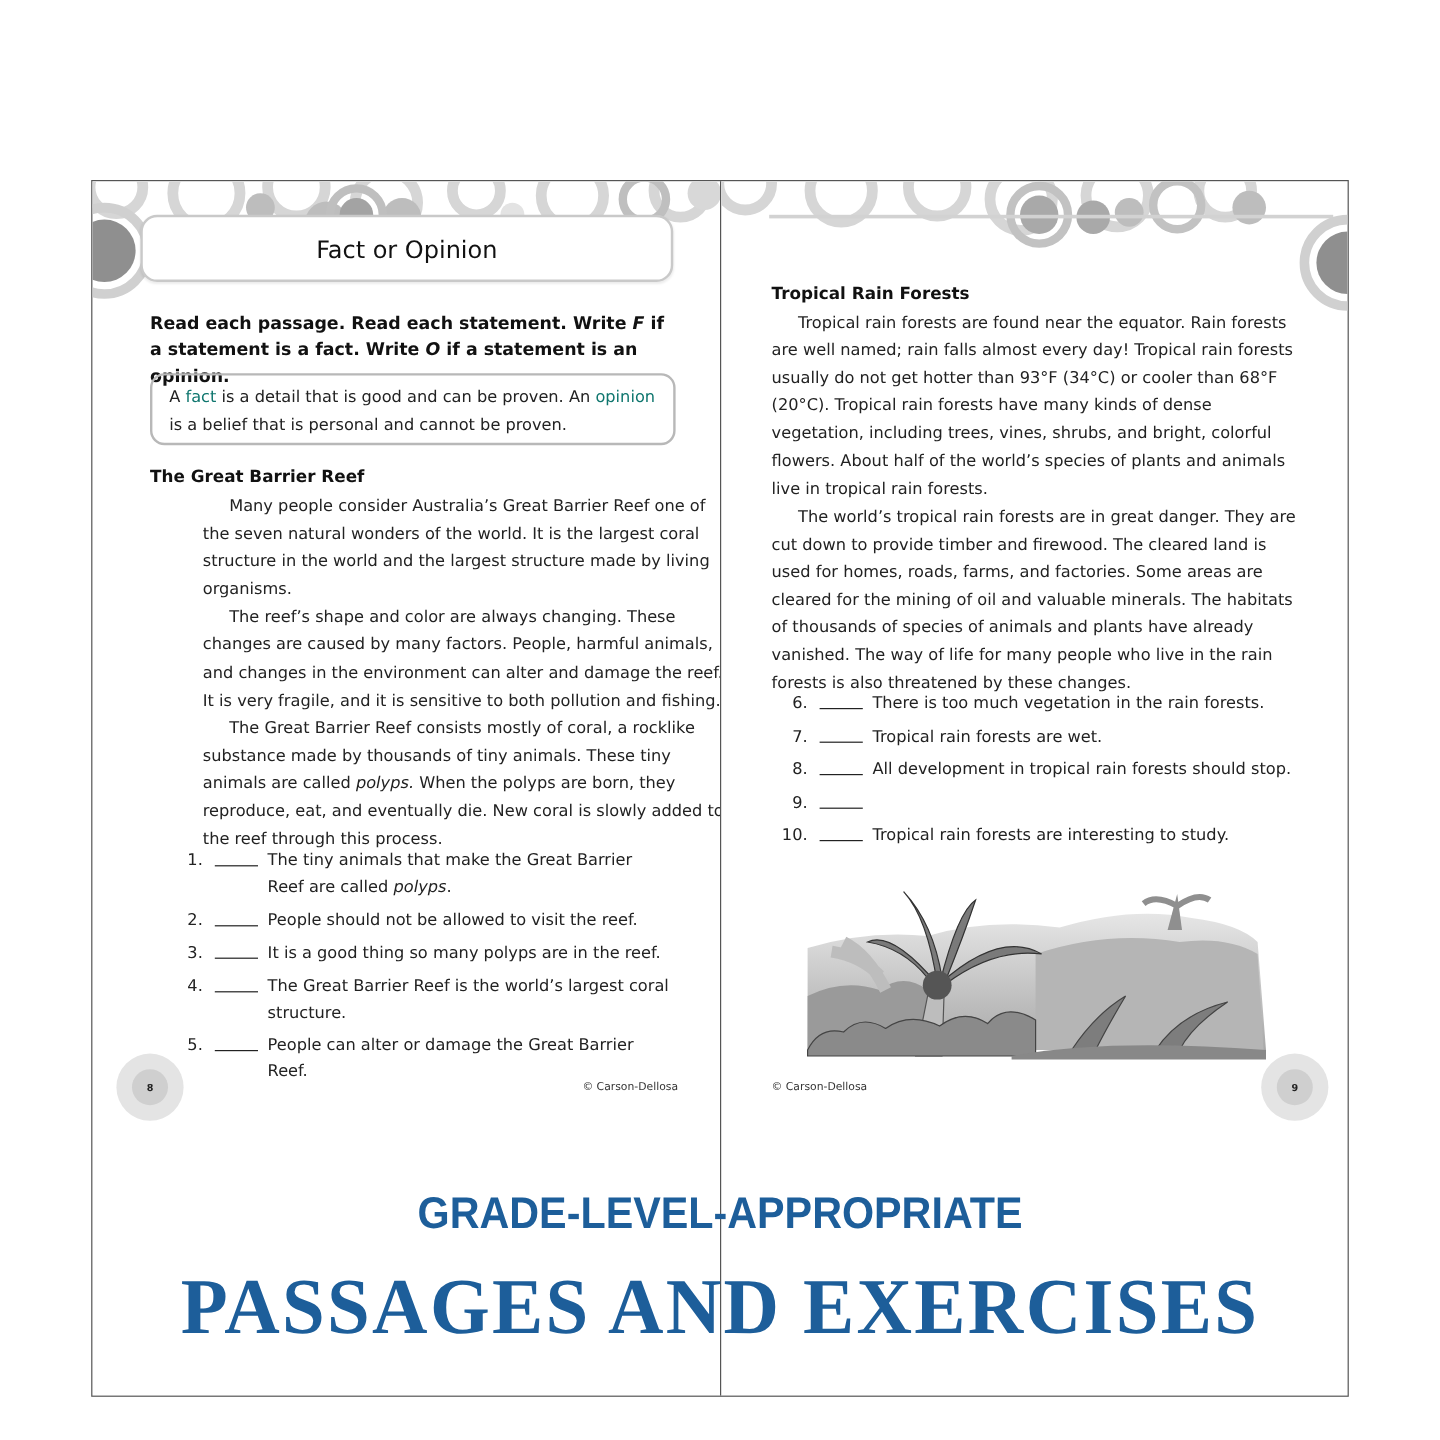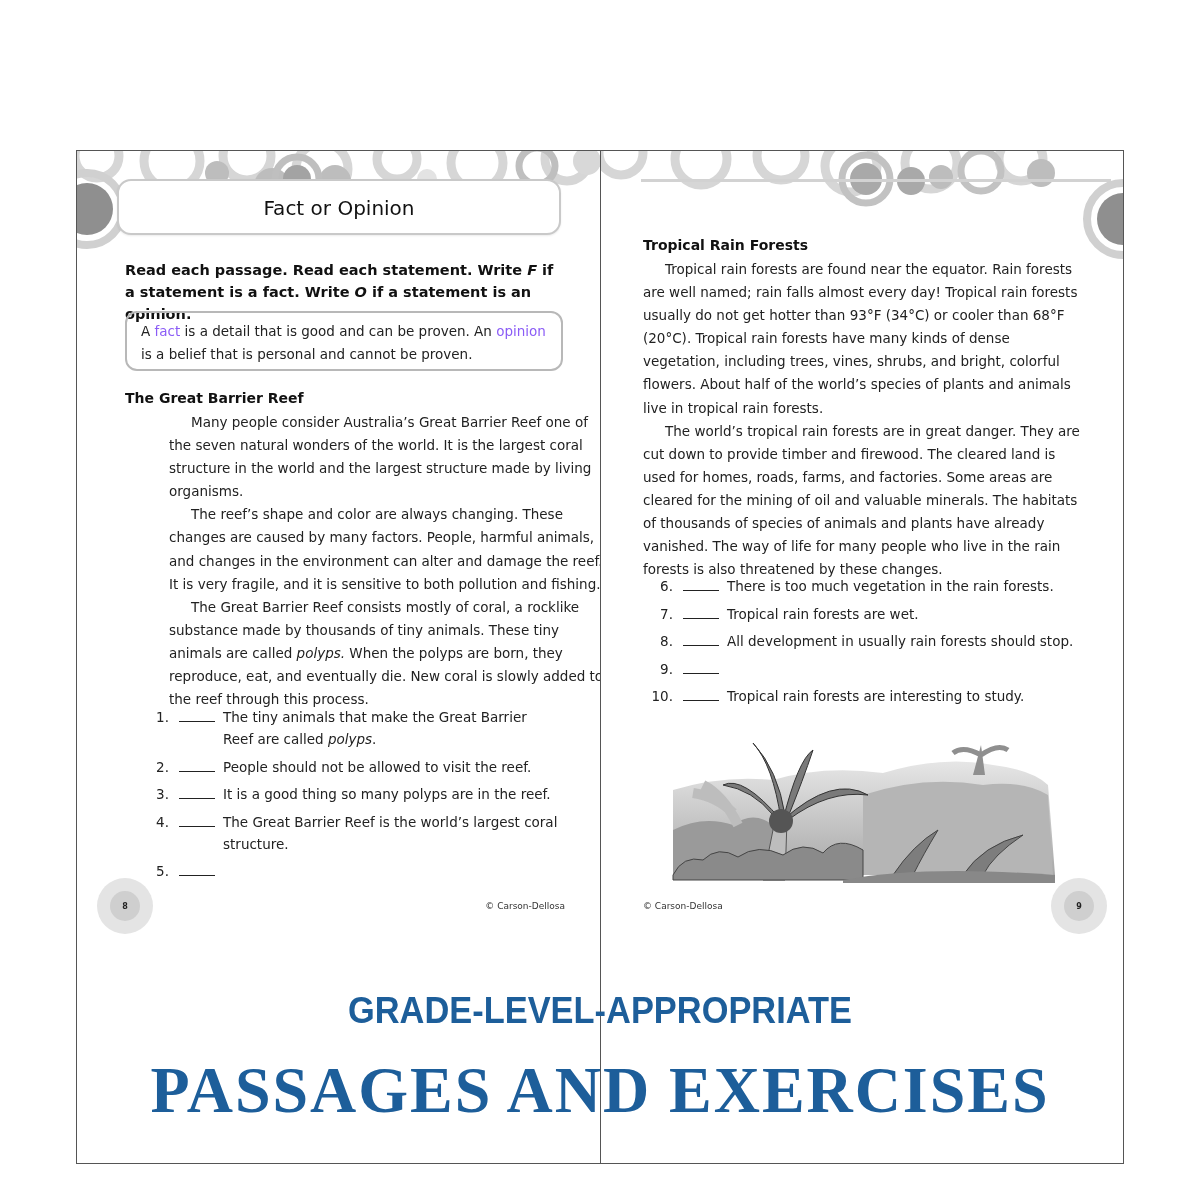--- a/index.html
+++ b/index.html
@@ -14,21 +14,21 @@
   .title-box { position: absolute; left: 40px; top: 28px; width: 444px; height: 56px;
                background: #fff; border: 2px solid #c9c9c9; border-radius: 14px; box-sizing: border-box;
                box-shadow: 0 1px 2px rgba(0,0,0,0.08); text-align: center; line-height: 54px;
                font-size: 20px; color: #111; }
   .instructions { position: absolute; left: 48px; top: 108px; width: 440px; font-weight: bold;
                   font-size: 14.5px; line-height: 22px; color: #111; }
   .instructions i { font-style: italic; }
   .defbox { position: absolute; left: 48px; top: 160px; width: 438px; height: 60px;
             border: 2px solid #b8b8b8; border-radius: 12px; box-sizing: border-box;
             padding: 7px 14px; font-size: 13.5px; line-height: 23px; color: #222; }
-  .defbox .kw { color: #8b5cf6; }
+  .defbox .kw { color: #0f766e; }
   .passage-title { position: absolute; text-align: left; font-weight: bold; font-size: 14px; color: #111; }
   .passage { position: absolute; font-size: 13.5px; line-height: 23.1px; color: #222; }
   .passage p { margin: 0; text-indent: 22px; }
   .passage i { font-style: italic; }
   .qlist { position: absolute; font-size: 13.5px; line-height: 22px; color: #222; }
   .q { display: flex; margin-bottom: 5.5px; }
   .q .num { width: 30px; text-align: right; margin-right: 10px; }
   .q .blank { width: 36px; border-bottom: 1.2px solid #222; height: 15px; margin-right: 8px; flex: none; }
   .q .txt { flex: 1; }
   .q .txt i { }
@@ -115,20 +115,21 @@
         <span class="txt">It is a good thing so many polyps are in the reef.</span>
       </div>
       <div class="q">
         <span class="num">4.</span>
         <span class="blank"></span>
         <span class="txt">The Great Barrier Reef is the world’s largest coral structure.</span>
       </div>
       <div class="q">
         <span class="num">5.</span>
         <span class="blank"></span>
+        <span class="txt">People can alter or damage the Great Barrier Reef.</span>
       </div>
     </div>
 
     <div class="pagenum" style="left:20px; top:727px;">
       <div class="inner">8</div>
     </div>
     <div class="copyright" style="right:35px; top:750px;">© Carson-Dellosa</div>
   </div>
 
   <div class="page right">
@@ -172,21 +173,21 @@
         <span class="txt">There is too much vegetation in the rain forests.</span>
       </div>
       <div class="q">
         <span class="num">7.</span>
         <span class="blank"></span>
         <span class="txt">Tropical rain forests are wet.</span>
       </div>
       <div class="q">
         <span class="num">8.</span>
         <span class="blank"></span>
-        <span class="txt">All development in usually rain forests should stop.</span>
+        <span class="txt">All development in tropical rain forests should stop.</span>
       </div>
       <div class="q">
         <span class="num">9.</span>
         <span class="blank"></span>
       </div>
       <div class="q">
         <span class="num">10.</span>
         <span class="blank"></span>
         <span class="txt">Tropical rain forests are interesting to study.</span>
       </div>

